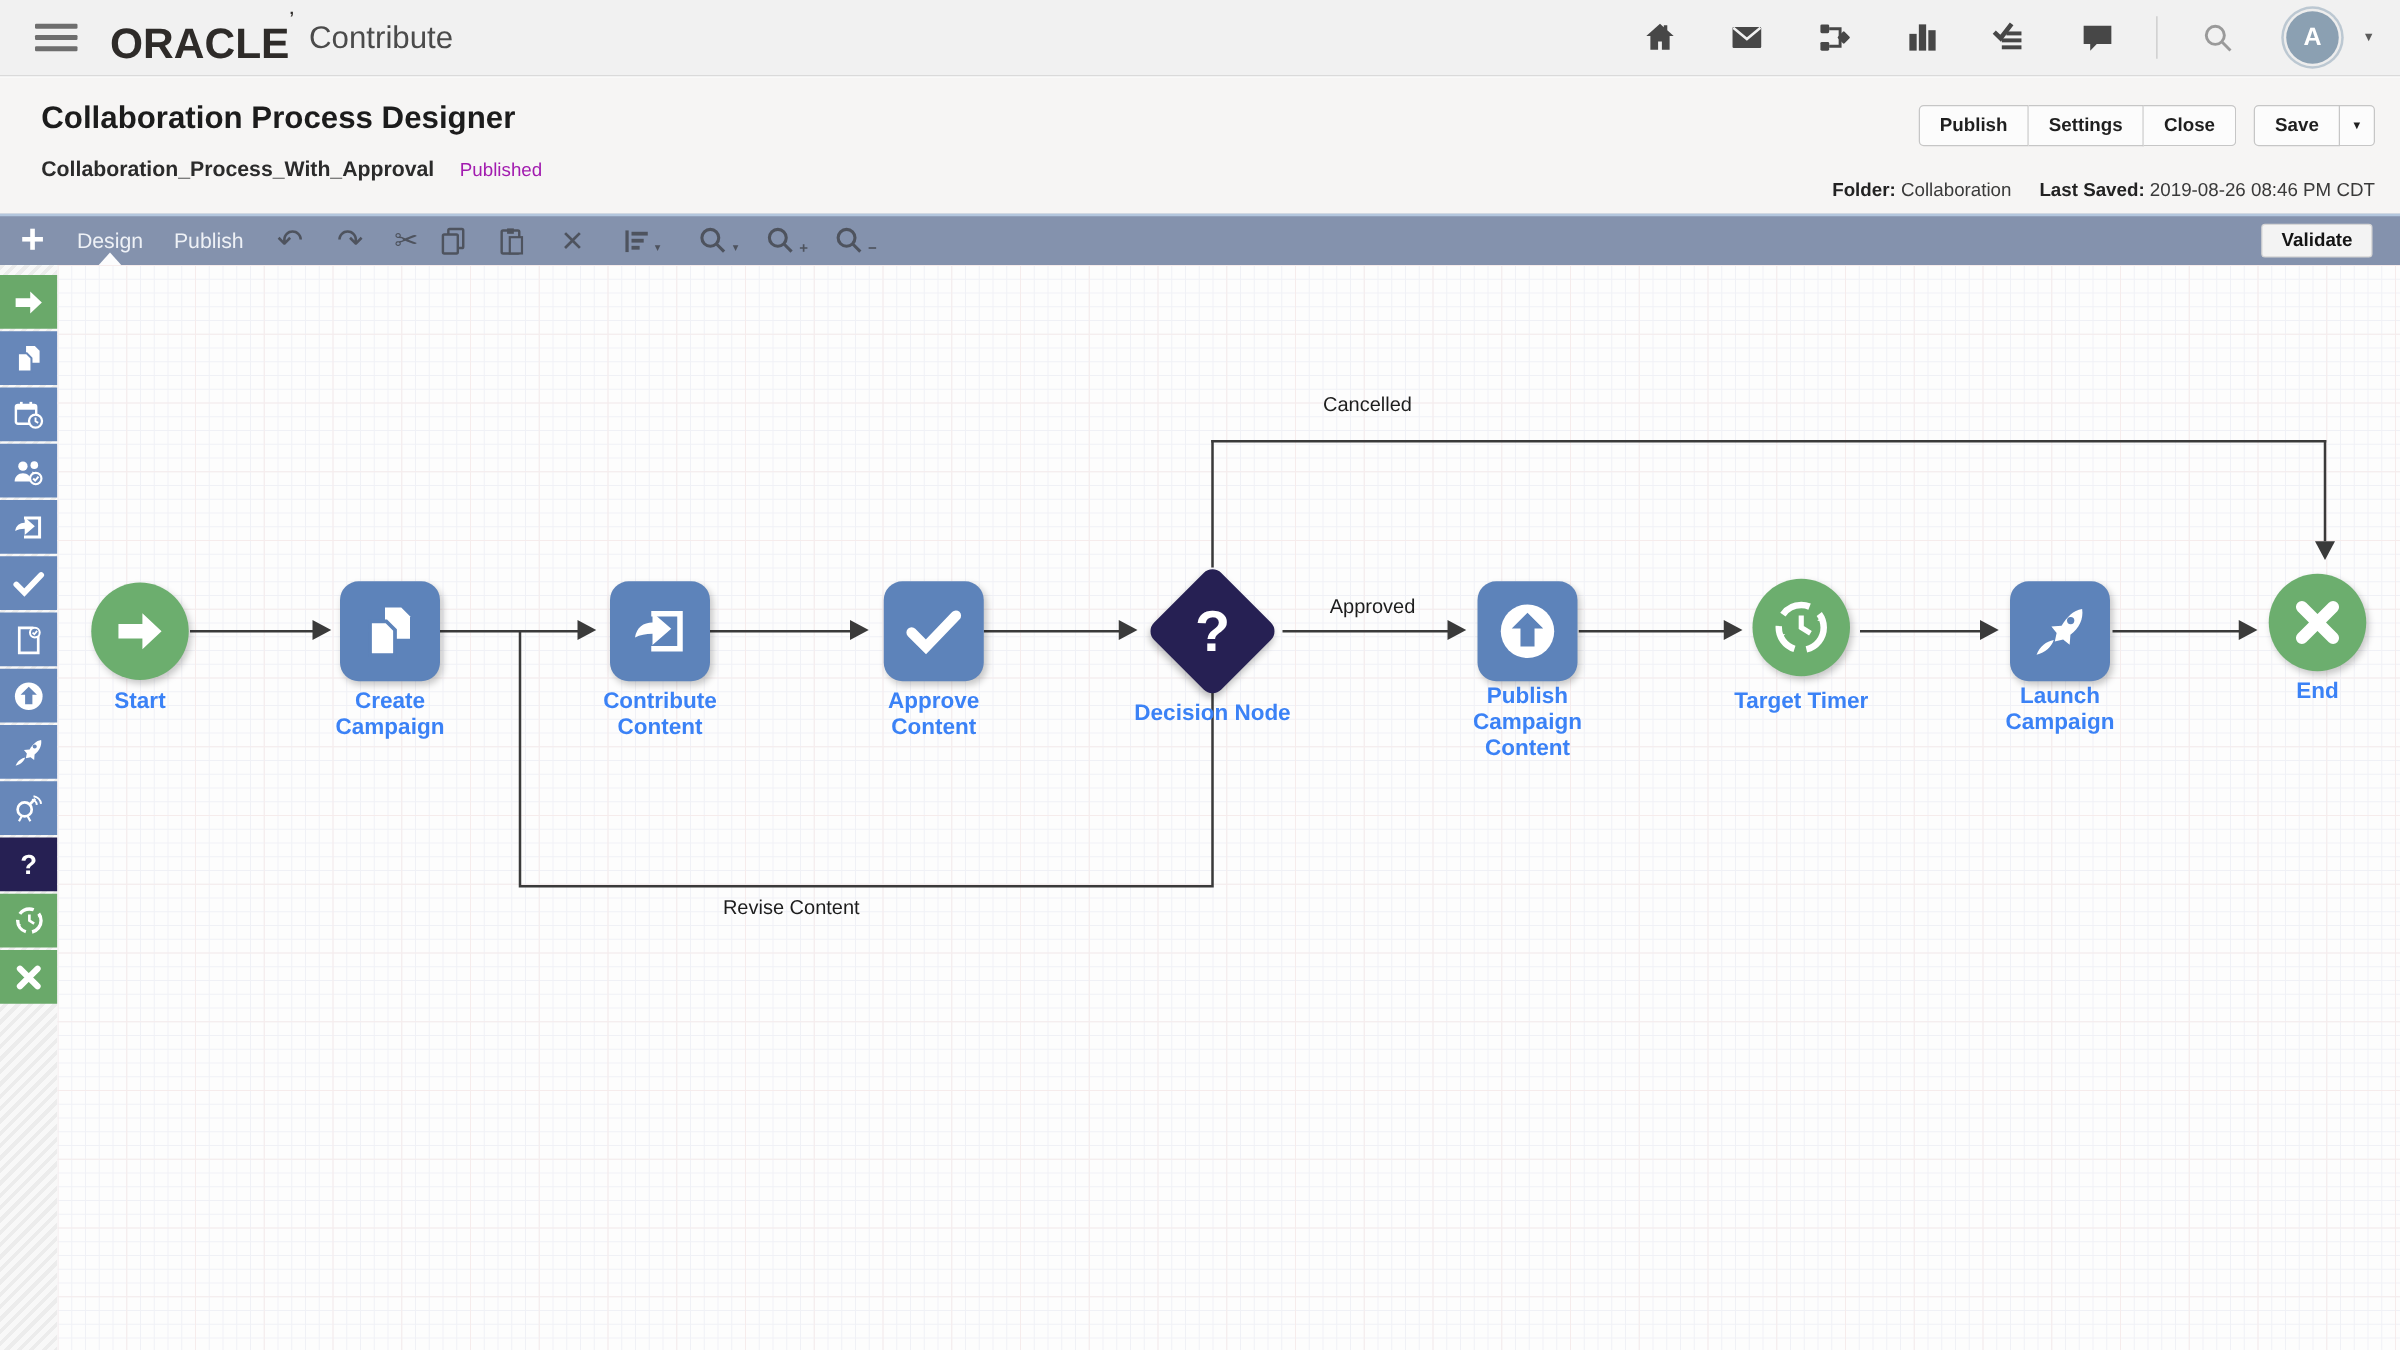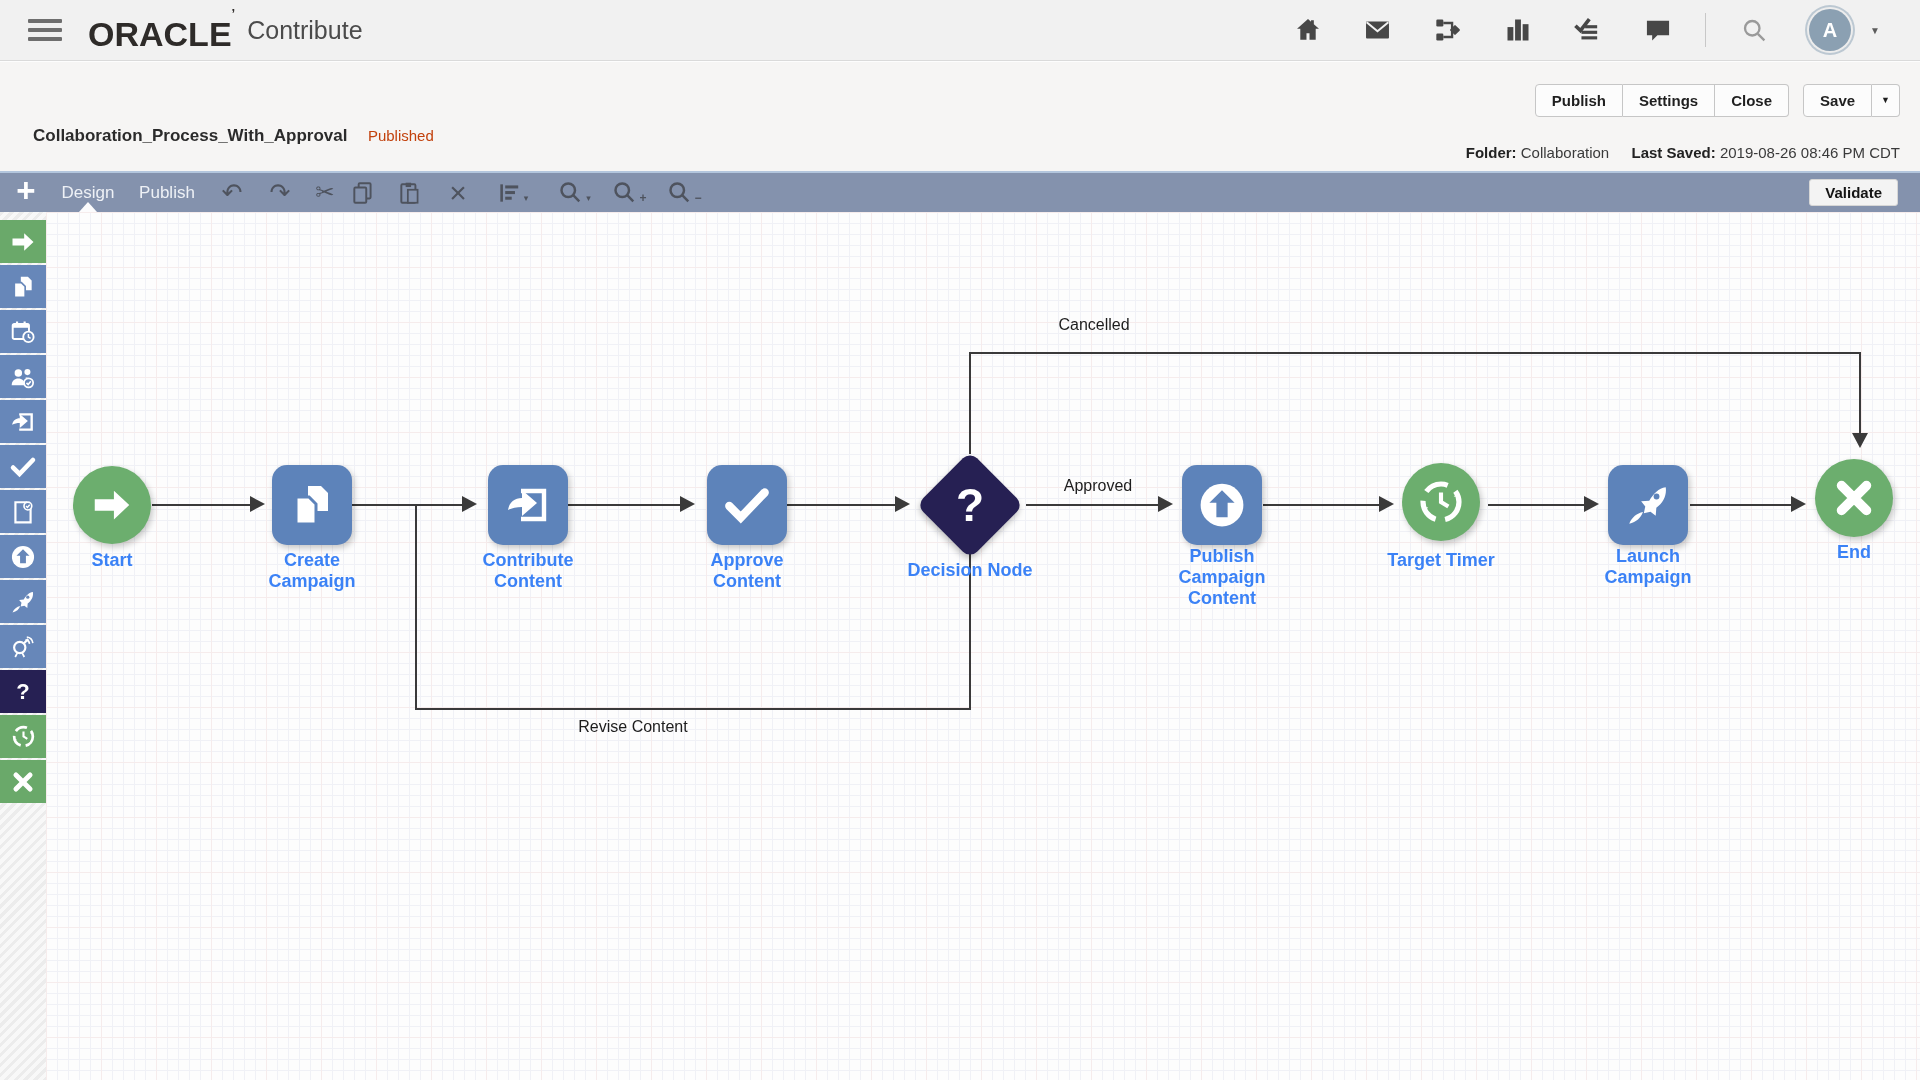--- a/index.html
+++ b/index.html
@@ -1,41 +1,41 @@
 <!DOCTYPE html>
 <html><head>
 <meta charset="utf-8">
 <style>
   * { margin:0; padding:0; box-sizing:border-box; }
   html,body { width:1920px; height:1080px; font-family:"Liberation Sans", sans-serif; background:#fff; }
   #app { position:relative; width:1920px; height:1080px; overflow:hidden; background:#fdfdfd; }
 
   
   .topbar { position:absolute; left:0; top:0; width:1920px; height:61px; background:#f1f1f1;
-            border-bottom:1px solid #dadada; display:flex; align-items:center; padding:0 40px 0 28px; }
+            border-bottom:1px solid #dadada; display:flex; align-items:center; padding:0 20px 0 28px; }
   .hamburger { width:34px; display:flex; flex-direction:column; gap:5px; cursor:pointer; }
   .hamburger span { display:block; height:4px; background:#6e6e6e; border-radius:1px; }
   .brand { margin-left:26px; font-size:34px; font-weight:800; letter-spacing:0px; color:#2e2b29; }
   .brand sup { font-size:13px; vertical-align:28px; }
   .product { margin-left:12px; font-size:25px; color:#4b4b4b; }
   .tb-spacer { flex:1; }
   .tb-icons { display:flex; align-items:center; gap:41px; }
   .tb-ic { width:29px; height:29px; display:flex; align-items:center; justify-content:center; cursor:pointer; }
   .tb-divider { width:1px; height:34px; background:#c8c8c8; margin:0 -8px; }
   .avatar { width:42px; height:42px; border-radius:50%; background:#8ba0b2; color:#fff; font-weight:bold;
             font-size:20px; display:flex; align-items:center; justify-content:center;
             box-shadow:0 0 0 2px #ededed, 0 0 0 4px #bcc8d2; cursor:pointer; }
   .tb-caret { font-size:10px; color:#5c5c5c; margin-left:-22px; cursor:pointer; }
 
   
   .pagehdr { position:absolute; left:0; top:62px; width:1920px; height:109px; background:#f6f5f4; }
   .page-title { position:absolute; left:33px; top:18px; font-size:25px; font-weight:bold; color:#1c1c1c; }
   .sub-row { position:absolute; left:33px; top:64px; }
   .proc-name { font-size:17px; font-weight:bold; color:#2b2b2b; }
-  .proc-status { font-size:15px; color:#c2410c; margin-left:16px; }
+  .proc-status { font-size:15px; color:#a21caf; margin-left:16px; }
   .hdr-buttons { position:absolute; right:20px; top:22px; display:flex; }
   .btn { padding:6px 16px; background:#fcfcfc; border:1px solid #c6c6c6; font-weight:bold;
          font-size:15px; color:#1f1f1f; cursor:pointer; line-height:19px; }
   .btn-group { display:flex; }
   .btn-group .btn + .btn { border-left:none; }
   .btn-group .btn:first-child { border-radius:4px 0 0 4px; }
   .btn-group .btn:last-child { border-radius:0 4px 4px 0; }
   .btn-solo-group { margin-left:14px; display:flex; }
   .btn-caret { padding:6px 9px; font-size:9px; display:flex; align-items:center; }
   .meta-row { position:absolute; right:20px; top:82px; font-size:15px; color:#222;text-align:right; }
@@ -167,20 +167,21 @@
           </svg>
       </div>
       <div class="avatar">
           <span>A</span>
         </div>
       <div class="tb-caret">▼</div>
     </div>
   </div>
 
   <div class="pagehdr">
+    <div class="page-title">Collaboration Process Designer</div>
     <div class="sub-row">
       <span class="proc-name">Collaboration_Process_With_Approval</span>
       <span class="proc-status">Published</span>
     </div>
     <div class="hdr-buttons">
       <div class="btn-group">
         <div class="btn">Publish</div>
         <div class="btn">Settings</div>
         <div class="btn">Close</div>
       </div>

